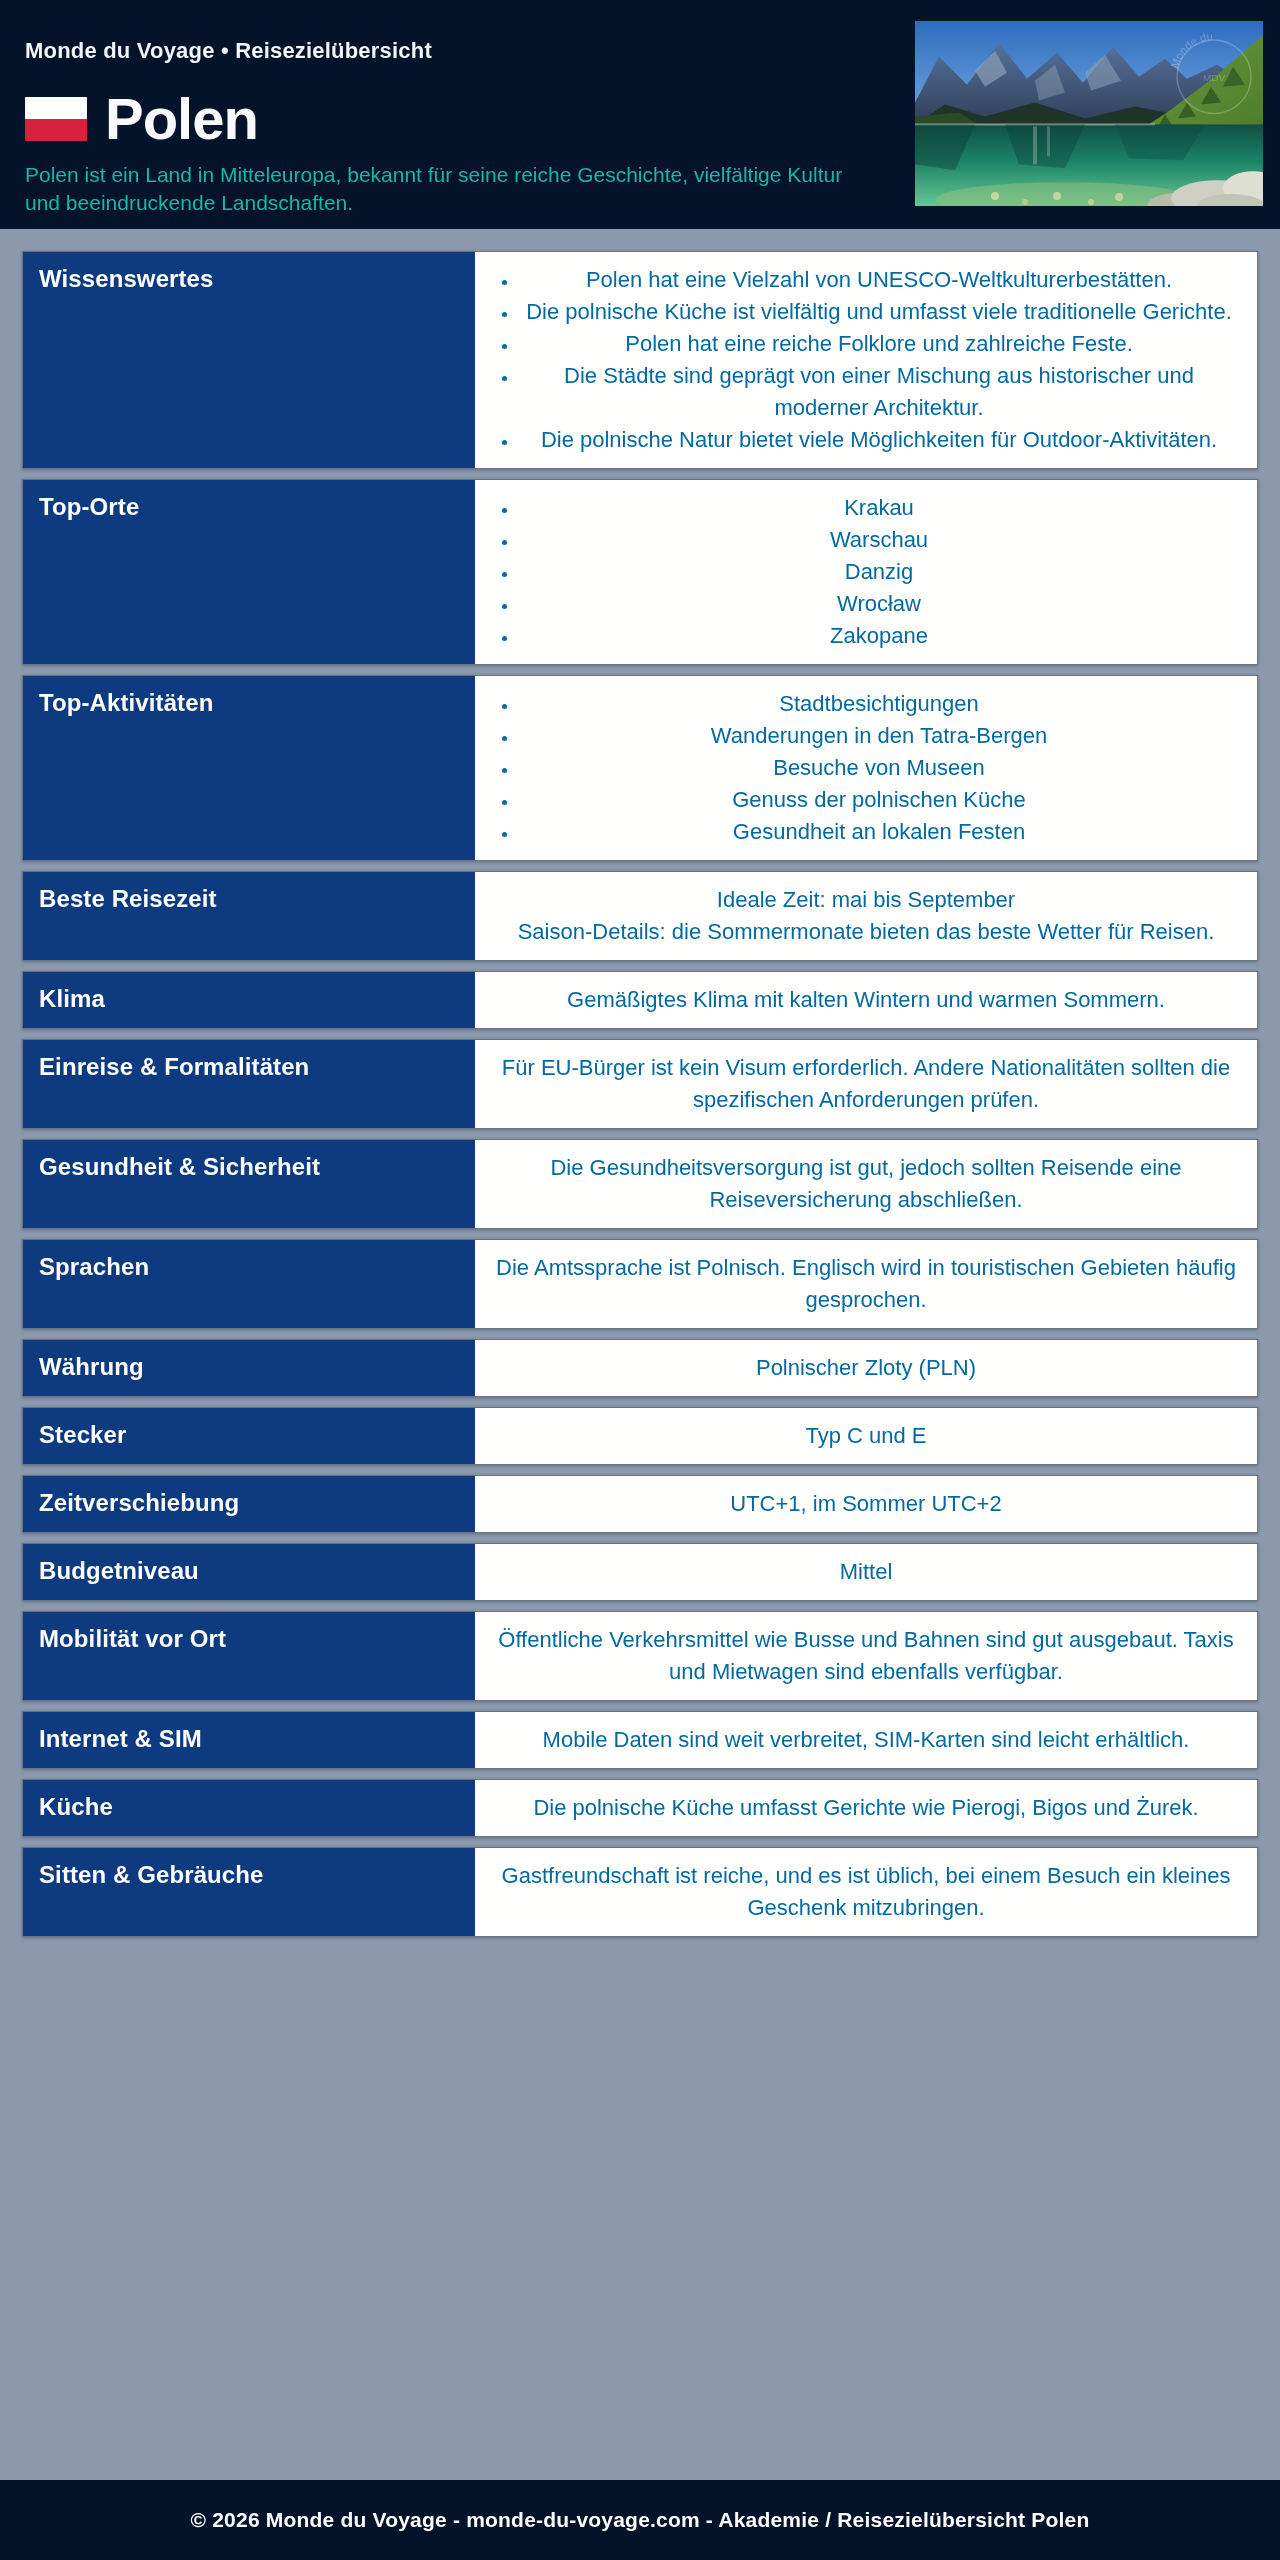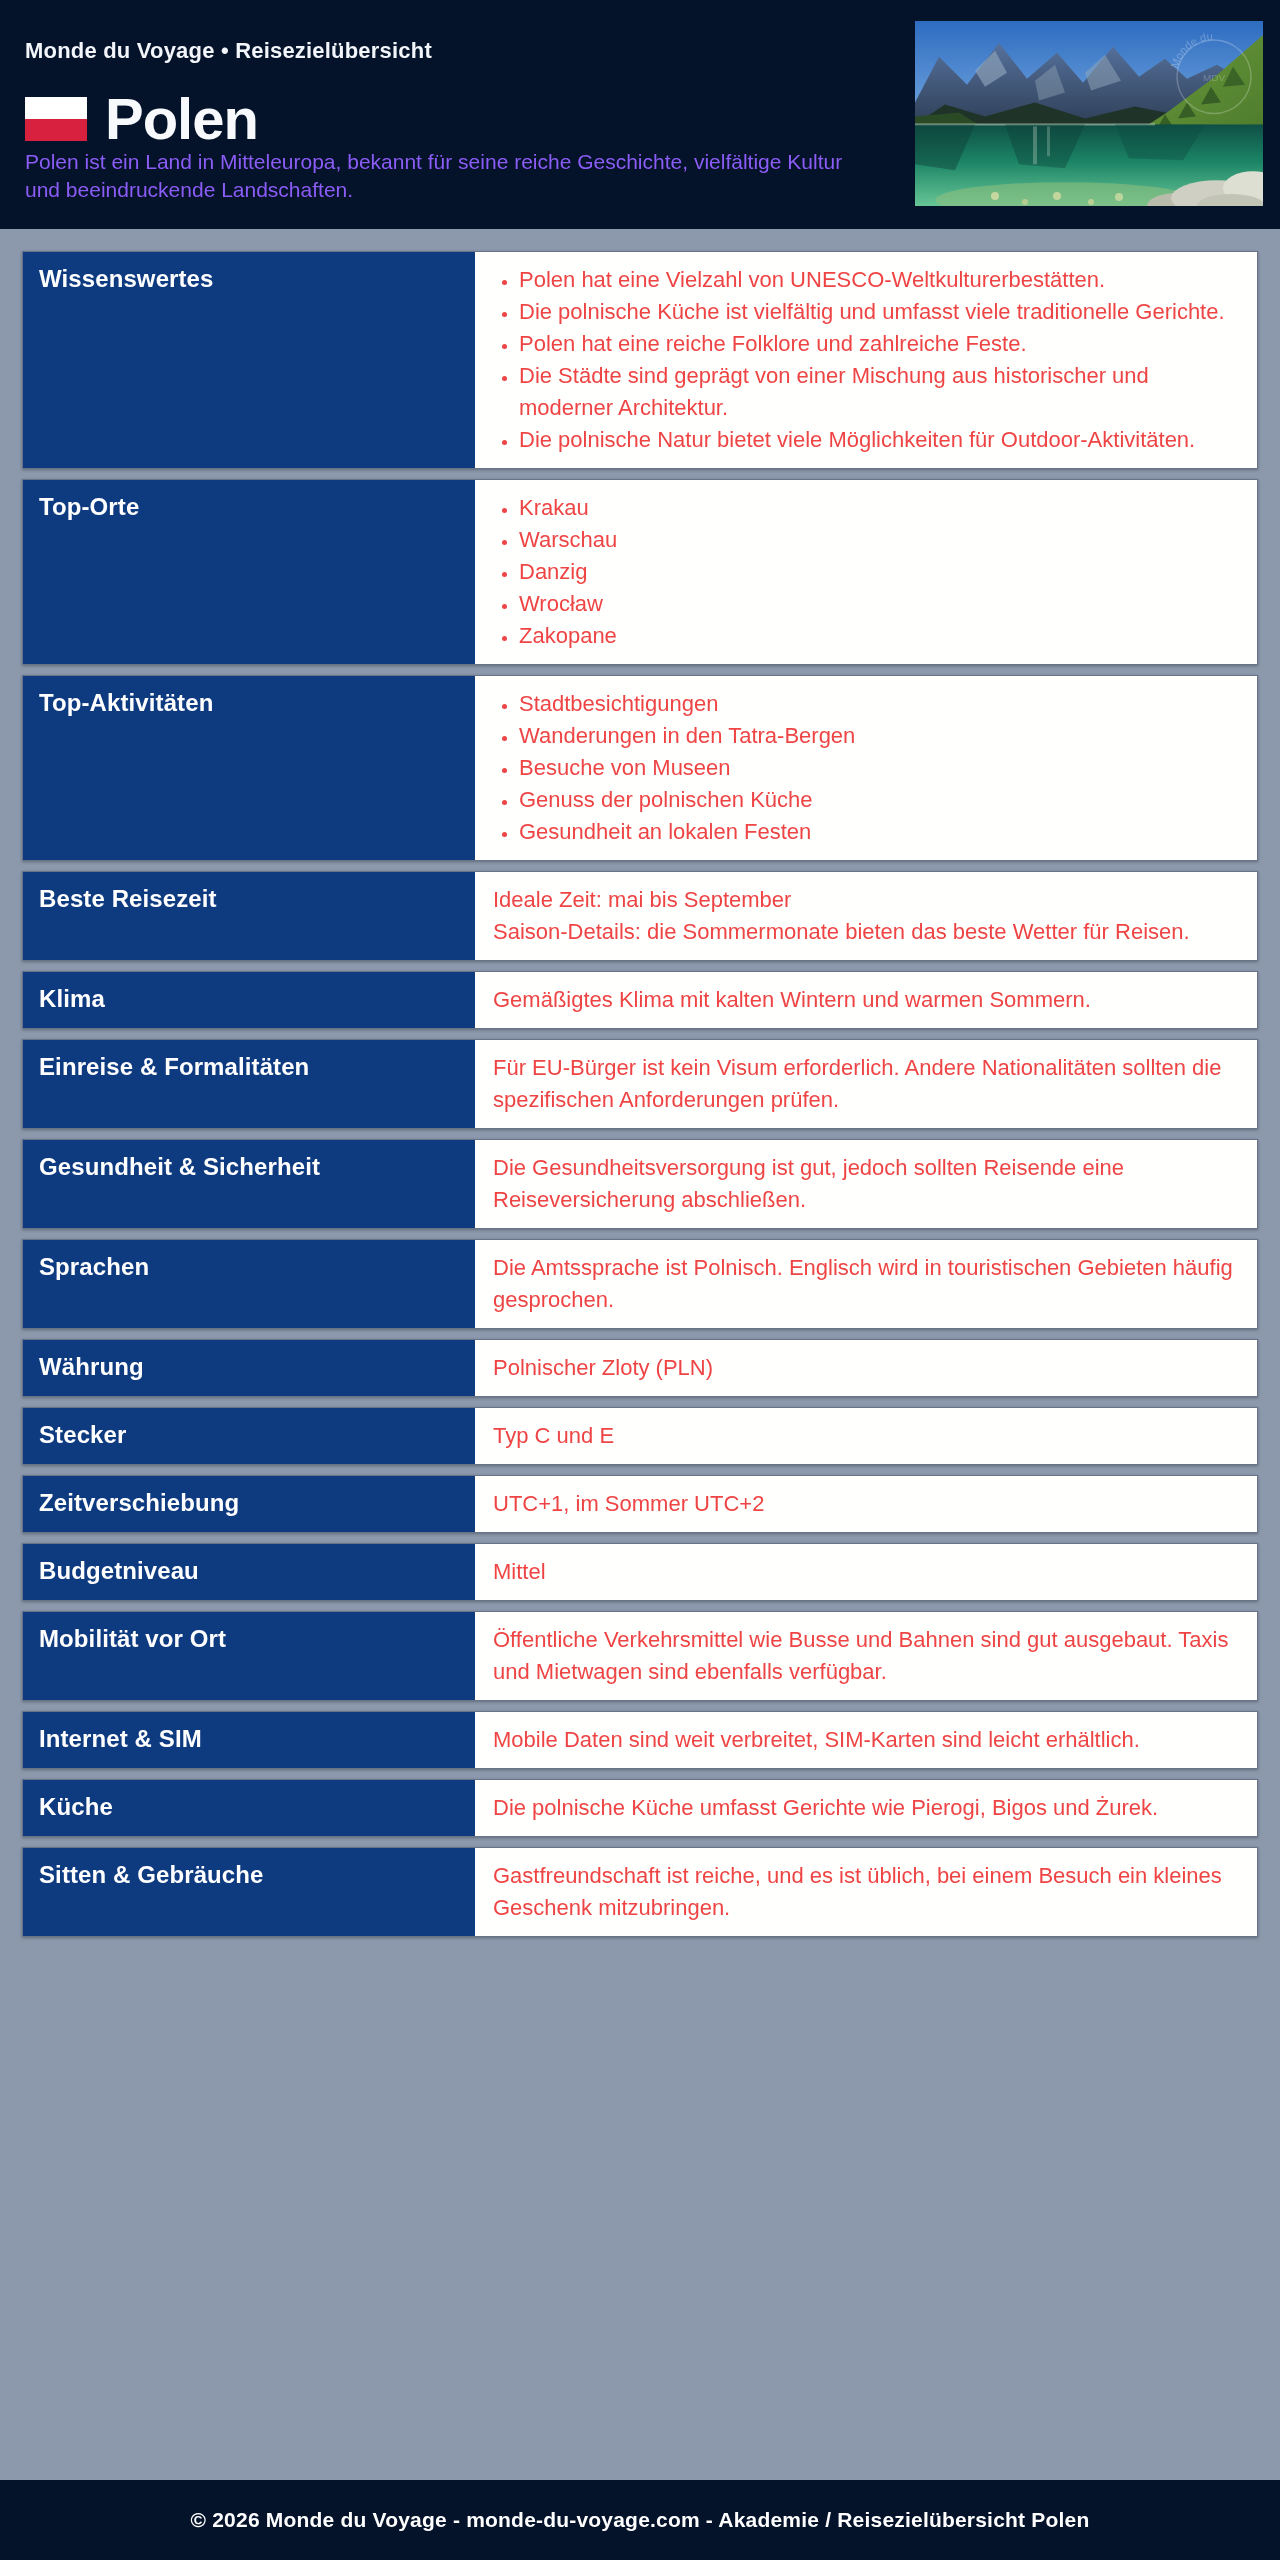--- a/index.html
+++ b/index.html
@@ -25,21 +25,21 @@
   .title-row{display:flex;align-items:center;gap:18px;margin-top:26px;}
   .flag{
     width:62px;height:44px;flex:none;display:flex;flex-direction:column;
   }
   .flag .top{flex:1;background:#ffffff;}
   .flag .bottom{flex:1;background:#d8203f;}
   .country-title{
     margin:0;font-size:58px;font-weight:bold;letter-spacing:-1px;color:#f7f9fc;line-height:1;
   }
   .header-desc{
-    font-size:21px;line-height:1.33;color:#8b5cf6;max-width:848px;
+    margin-top:13px;font-size:21px;line-height:1.33;color:#14b8a6;max-width:848px;
   }
   .hero-photo{
     position:absolute;top:21px;right:17px;width:348px;height:185px;
     overflow:hidden;background:#123;
   }
   .hero-photo svg{display:block;width:100%;height:100%;}
   
   .info-table{
     flex:1;
     padding:22px 22px 0 22px;
@@ -53,23 +53,24 @@
     flex:none;
   }
   .row-label{
     width:452px;flex:none;box-sizing:border-box;
     background:#0e3a80;color:#ffffff;
     font-size:24px;font-weight:bold;letter-spacing:.1px;
     padding:13px 16px;
   }
   .row-content{
     flex:1;box-sizing:border-box;
-    background:#fffffe;color:#ef4444;
+    background:#fffffe;color:#0369a1;
     font-size:22px;line-height:32px;
     padding:12px 18px;
+    text-align:center;
   }
   .row-content ul{margin:0;padding:0 0 0 26px;}
   .row-content li{margin:0;padding:0;}
   .row-content li::marker{font-size:.8em;}
   .row-content p{margin:0;}
   
   .site-footer{
     flex:none;height:80px;background:#04122a;color:#ffffff;
     display:flex;align-items:center;justify-content:center;
     font-size:21px;font-weight:bold;letter-spacing:.2px;

